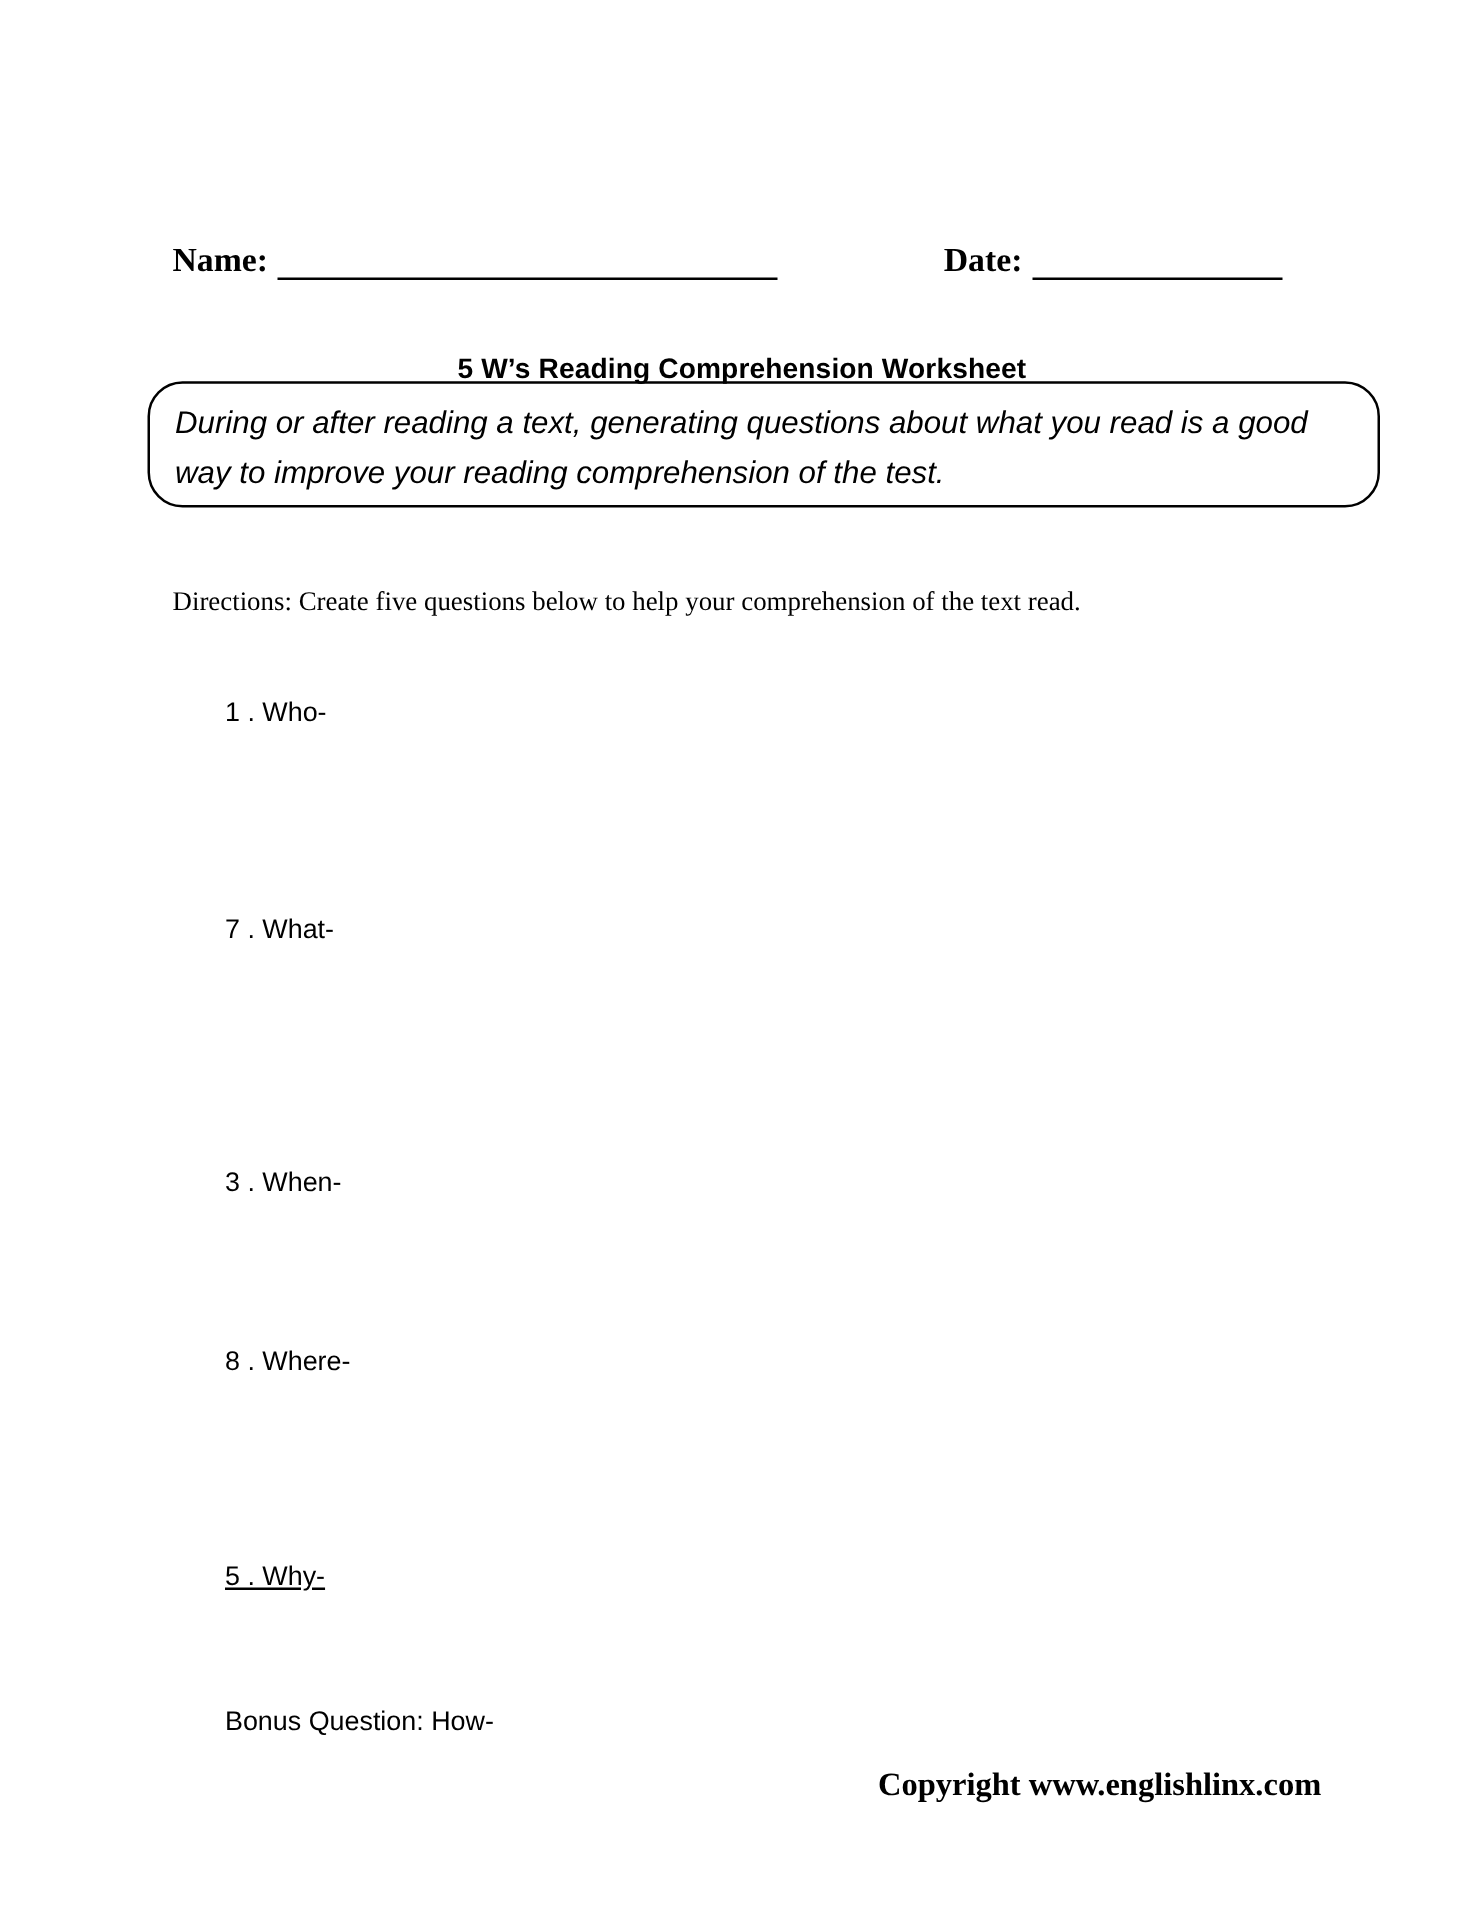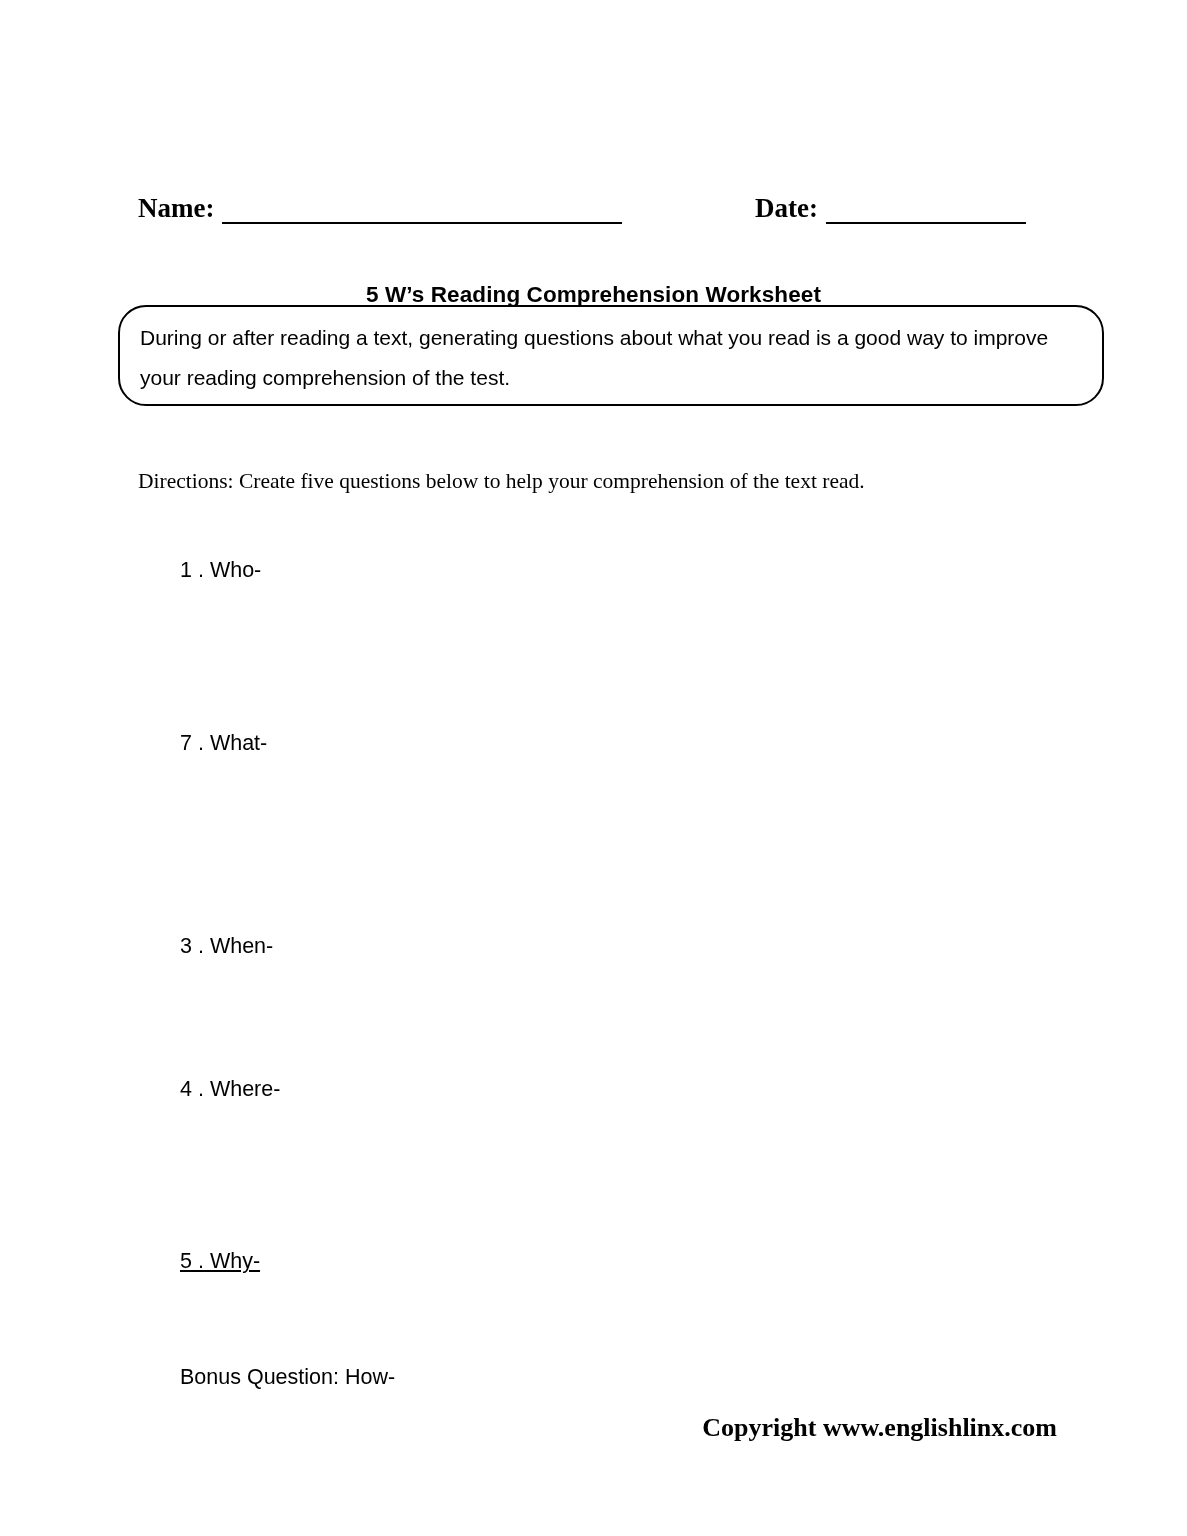--- a/index.html
+++ b/index.html
@@ -84,23 +84,24 @@
     height: 101px;
     border: 2.5px solid #000;
     border-radius: 28px;
     box-sizing: border-box;
   }
   .intro-text {
     position: absolute;
     left: 20px;
     top: 11px;
     width: 930px;
-    font-size: 21px;
+    font-size: 25px;
     line-height: 40px;
     color: #000;
+    font-style: italic;
   }
 
   
   .directions {
     position: absolute;
     left: 138px;
     top: 461px;
     width: 900px;
     font-size: 21.5px;
     line-height: 40px;
@@ -146,19 +147,19 @@
 
   <div class="intro-box">
     <div class="intro-text">During or after reading a text, generating questions about what you read is a good way to improve your reading comprehension of the test.</div>
   </div>
 
   <div class="directions">Directions: Create five questions below to help your comprehension of the text read.</div>
 
   <div class="question" style="top: 556px;">1 . Who-</div>
   <div class="question" style="top: 729px;">7 . What-</div>
   <div class="question" style="top: 932px; text-align: right;">3 . When-</div>
-  <div class="question" style="top: 1075px;">4 . Where-</div>
+  <div class="question" style="top: 1075px;">8 . Where-</div>
   <div class="question" style="top: 1247px; text-decoration: underline;">5 . Why-</div>
   <div class="question" style="top: 1363px; text-align: right;">Bonus Question: How-</div>
 
   <div class="copyright">Copyright www.englishlinx.com</div>
 
 </div>
 
 </body></html>

